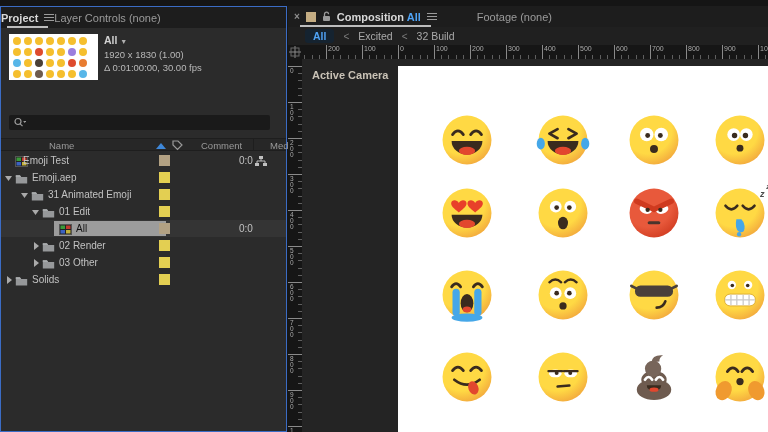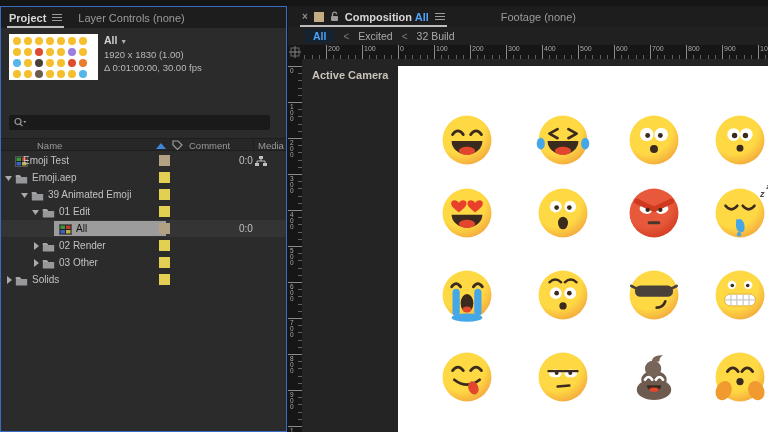--- a/index.html
+++ b/index.html
@@ -4,37 +4,37 @@
 <style>
   html,body{margin:0;padding:0;background:#151515;}
   *{box-sizing:border-box;}
   .stage{position:relative;width:768px;height:432px;overflow:hidden;background:#151515;
          font-family:"Liberation Sans",sans-serif;color:#c2c2c2;-webkit-font-smoothing:antialiased;}
   
   .left-panel{position:absolute;left:0;top:6px;width:287px;height:426px;background:#2b2b2b;
               border:1px solid #3b6cc5;}
   .lp-tabbar{position:absolute;left:0;top:0;width:100%;height:21px;background:#1d1d1d;
              display:flex;align-items:stretch;font-size:11px;}
-  .tab{display:flex;align-items:center;gap:6px;padding:0 8px;color:#9b9b9b;position:relative;}
+  .tab{display:flex;align-items:center;gap:6px;padding:0 0;color:#9b9b9b;position:relative;}
   .tab.active{color:#d8d8d8;font-weight:bold;}
   .tab.active::after{content:"";position:absolute;left:6px;right:6px;bottom:0;height:2px;background:#bdbdbd;}
   .burger{width:10px;height:7px;border-top:1px solid #9b9b9b;border-bottom:1px solid #9b9b9b;position:relative;}
   .burger::after{content:"";position:absolute;left:0;right:0;top:2px;height:1px;background:#9b9b9b;}
   .lp-body{position:absolute;left:0;top:21px;right:0;bottom:0;background:#2b2b2b;}
   .thumb{position:absolute;left:8px;top:6px;width:89px;height:46px;background:#ffffff;
          display:grid;grid-template-columns:repeat(7,8px);grid-auto-rows:8px;gap:3px;padding:3px 4px;}
   .thumb .dot{width:8px;height:8px;border-radius:50%;}
   .pv-info{position:absolute;left:103px;top:6px;font-size:9.5px;line-height:13px;color:#b9b9b9;}
   .pv-title{font-size:10.5px;font-weight:bold;color:#d2d2d2;}
   .pv-title .dd{font-size:7px;color:#b0b0b0;}
   .searchbox{position:absolute;left:8px;top:87px;width:261px;height:15px;background:#1a1a1a;border-radius:2px;
              display:flex;align-items:center;padding:0 4px;}
   .colhead{position:absolute;left:0;top:110px;width:100%;height:13px;background:#272727;
            border-top:1px solid #1e1e1e;border-bottom:1px solid #1e1e1e;font-size:9.5px;color:#9a9a9a;}
-  .colhead .lbl{position:absolute;top:1px;white-space:nowrap;overflow:hidden;}
+  .colhead .lbl{position:absolute;top:1px;white-space:nowrap;overflow:hidden;margin-left:12px;}
   .sort-up{position:absolute;width:0;height:0;border-left:5px solid transparent;border-right:5px solid transparent;
            border-bottom:6px solid #3e87d8;}
   .vline{position:absolute;top:0;bottom:0;width:1px;background:#1e1e1e;}
   .rows{position:absolute;left:0;top:124px;width:100%;}
   .prow{position:relative;height:17px;font-size:10px;line-height:17px;color:#c2c2c2;}
   .prow.sel{background:#343434;}
   .prow .hl{position:absolute;top:1px;height:15px;background:#9c9c9c;}
   .prow .nm{position:absolute;top:0;white-space:nowrap;}
   .prow.sel .nm{color:#111;}
   .chip{position:absolute;top:3px;width:11px;height:11px;}
@@ -167,21 +167,21 @@
             <span class="chip" style="left:158px;background:#E3CF52"></span>
           </div>
           <div class="prow">
             <svg style="position:absolute;left:19px;top:4px" width="9" height="10" viewBox="0 0 9 10">
               <path d="M1 3 h7 l-3.5 5 z" fill="#aaa"></path>
             </svg>
             <span style="position:absolute;left:30px;top:3px"><svg width="13" height="11" viewBox="0 0 16 13">
                 <path d="M1 2.5 h5 l1.6 2 H15 v8 H1 z" fill="#96989a"></path>
                 <path d="M1 2.5 h5 l1.6 2 H1 z" fill="#a8abad"></path>
               </svg></span>
-            <span class="nm" style="left:47px">39 Animated Emoji</span>
+            <span class="nm" style="left:47px">31 Animated Emoji</span>
             <span class="chip" style="left:158px;background:#E3CF52"></span>
           </div>
           <div class="prow">
             <svg style="position:absolute;left:30px;top:4px" width="9" height="10" viewBox="0 0 9 10">
               <path d="M1 3 h7 l-3.5 5 z" fill="#aaa"></path>
             </svg>
             <span style="position:absolute;left:41px;top:3px"><svg width="13" height="11" viewBox="0 0 16 13">
                 <path d="M1 2.5 h5 l1.6 2 H15 v8 H1 z" fill="#96989a"></path>
                 <path d="M1 2.5 h5 l1.6 2 H1 z" fill="#a8abad"></path>
               </svg></span>

